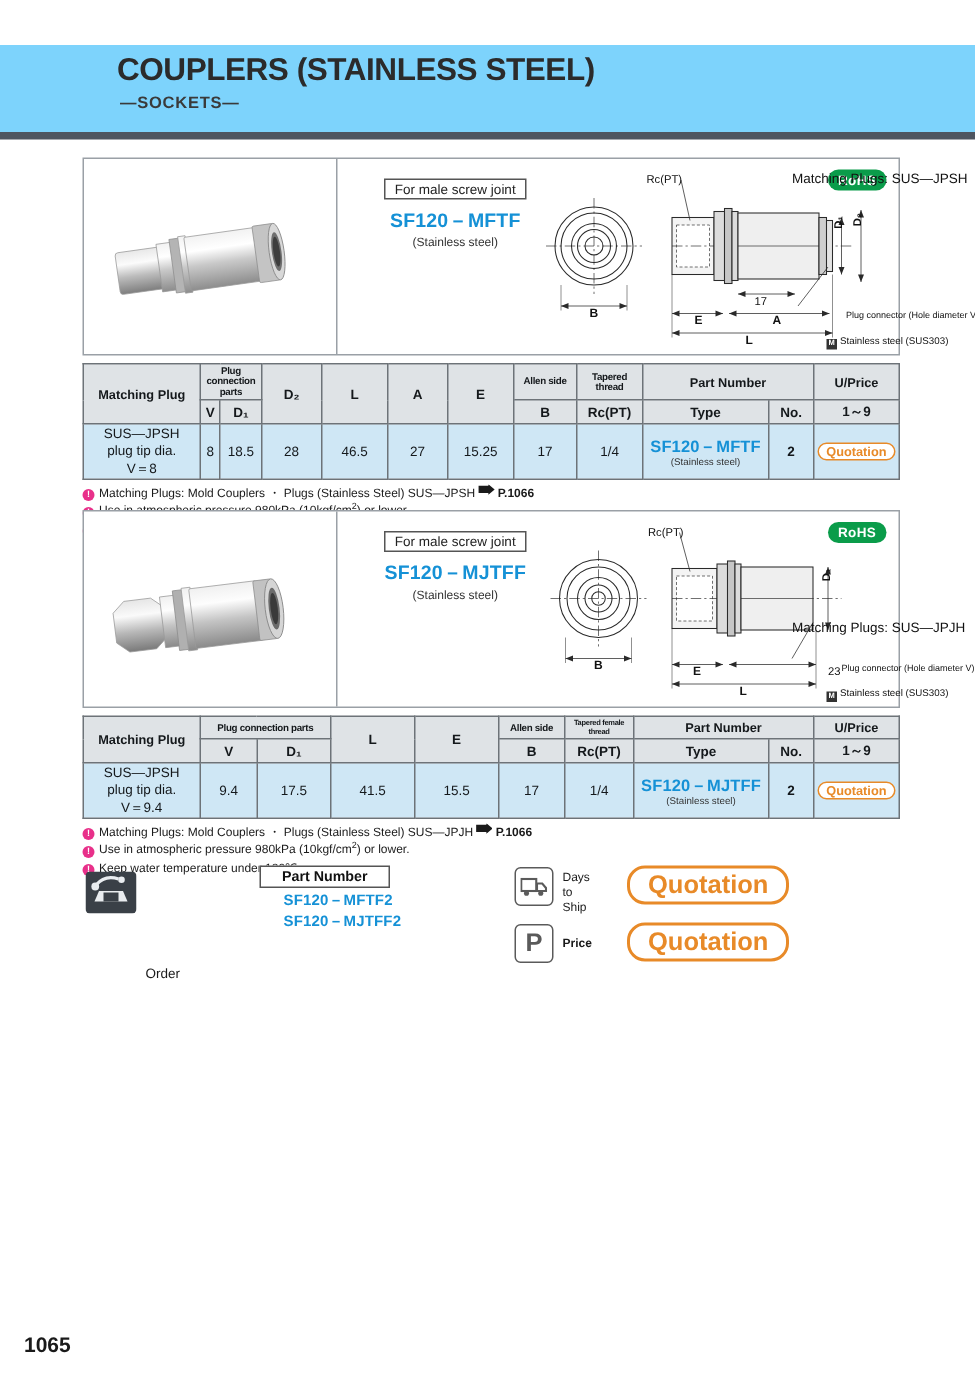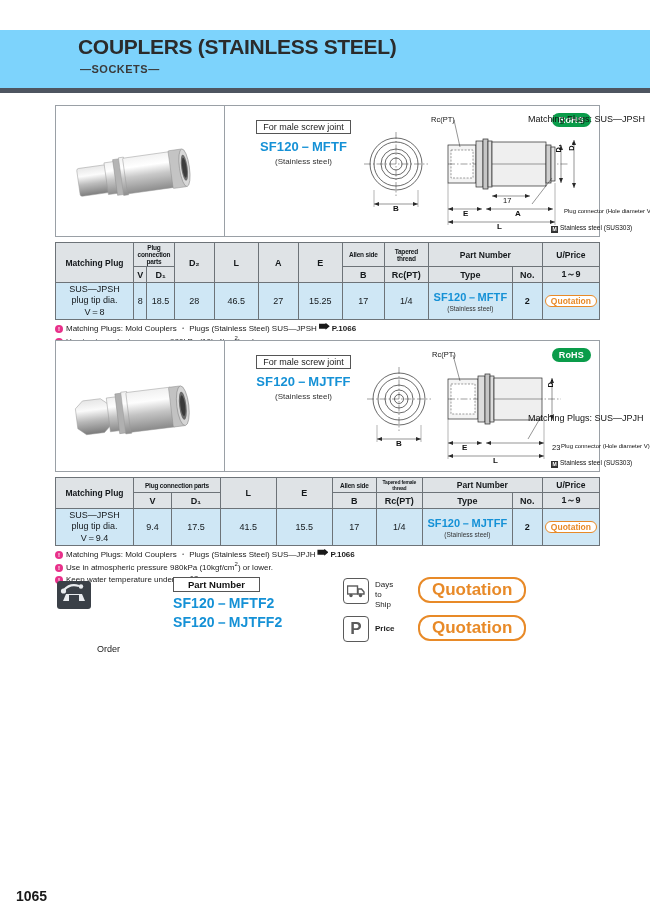--- a/index.html
+++ b/index.html
@@ -133,21 +133,21 @@
   .order-icon {
     position:absolute; left:2px; top:8px; width:34px; height:28px;
   }
   .order-word { position:absolute; left:42px; top:27px; font-size:9px; color:#1a1a1a;margin-top:44px; }
   .pn-hdr-box {
     position:absolute; left:118px; top:4px;
     border:1px solid #555; background:#fff; padding:1px 14px;
     font-size:9.5px; font-weight:bold; color:#111;
   }
   .pn-list { position:absolute; left:118px; top:21px; }
-  .pn-item { font-size:14px; font-weight:bold; color:#1591d6; line-height:1.35; letter-spacing:0.1px; }
+  .pn-item { font-size:10px; font-weight:bold; color:#1591d6; line-height:1.35; letter-spacing:0.1px;margin-left:16px; }
 
   .ship-row { position:absolute; left:288px; top:5px; }
   .price-row { position:absolute; left:288px; top:43px; }
   .sq-icon {
     position:absolute; left:0; top:0; width:26px; height:26px;
     border:1.5px solid #5a5a5a; border-radius:4px; background:#fff;
   }
   .sq-icon .glyph {
     position:absolute; left:0; top:0; width:100%; height:100%;
     display:flex; align-items:center; justify-content:center;

